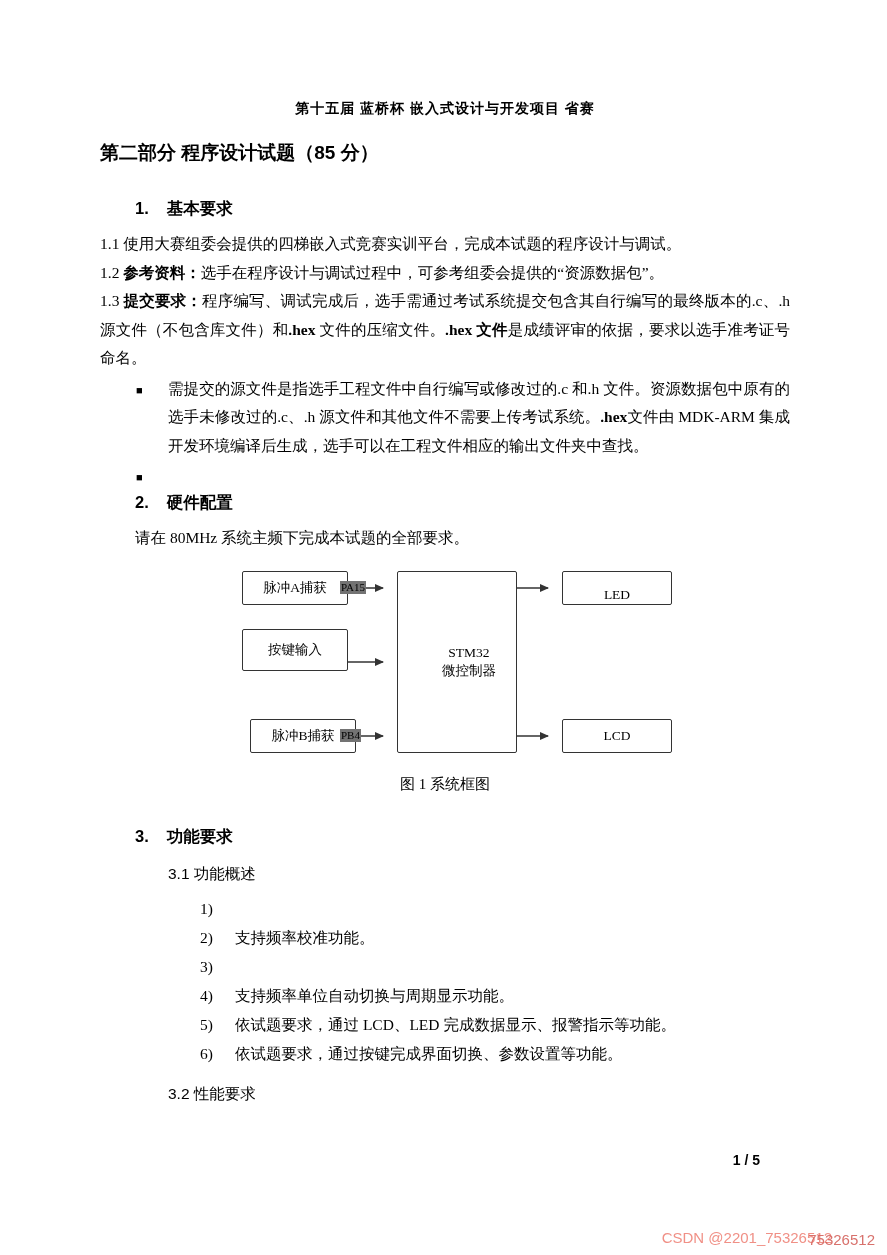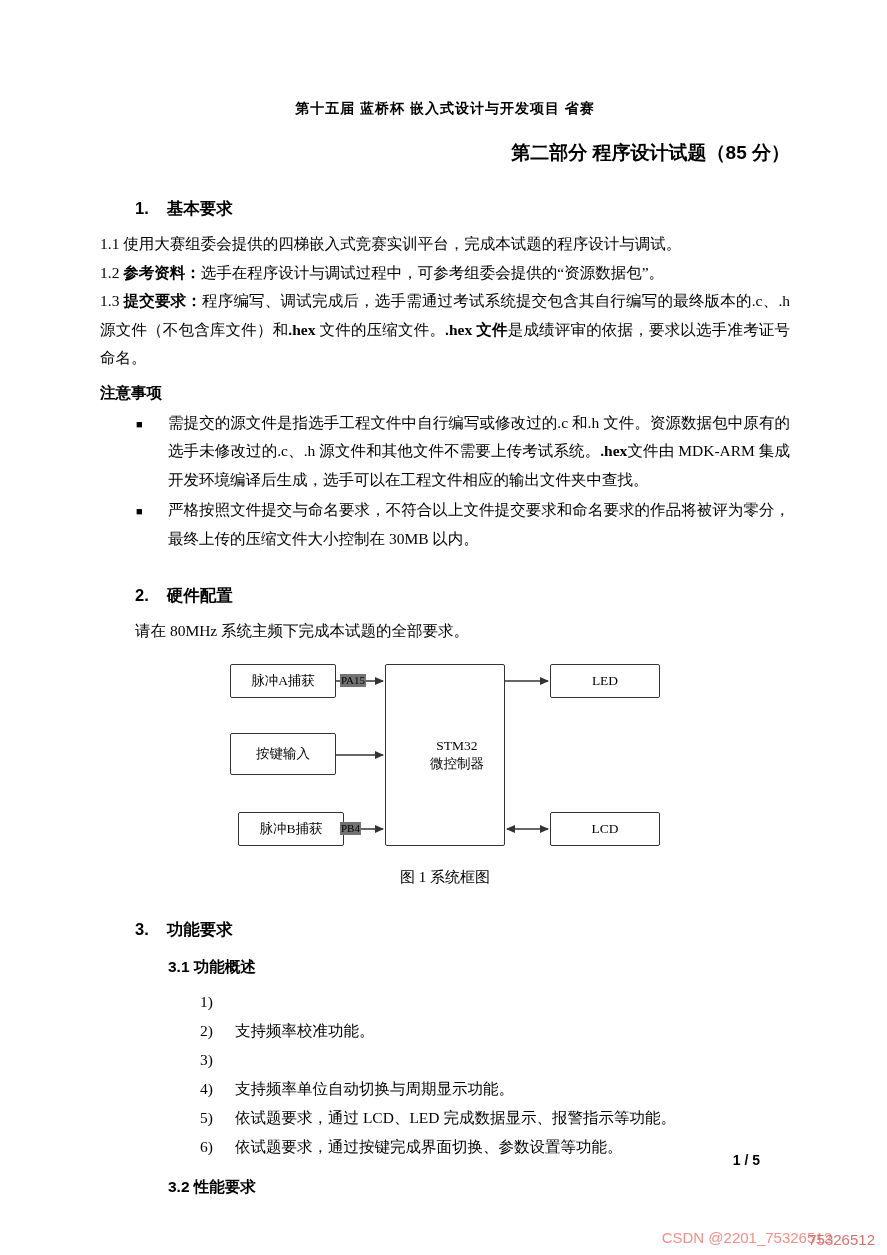--- a/index.html
+++ b/index.html
@@ -7,55 +7,55 @@
   body {
     background:#ffffff;
     color:#000;
     font-family:"Liberation Serif", serif;
     position:relative;
     overflow:hidden;
   }
   .page { position:absolute; inset:0; padding:100px 97px 0 100px; }
 
   .doc-title  { text-align:center; font-family:"Liberation Sans",sans-serif; font-weight:700; font-size:14px; letter-spacing:1px; }
-  .doc-subtitle { text-align:right; font-family:"Liberation Sans",sans-serif; font-weight:700; font-size:19px; margin-top:22px; }
+  .doc-subtitle { text-align:left; font-family:"Liberation Sans",sans-serif; font-weight:700; font-size:19px; margin-top:22px; }
 
   .h1 { font-family:"Liberation Sans",sans-serif; font-weight:700; font-size:16.5px; margin:32px 0 10px 35px; }
   .h1 .num { display:inline-block; margin-right:18px; }
 
   p.body { font-size:15.5px; line-height:28.5px; text-align:justify; }
   .bold { font-family:"Liberation Sans",sans-serif; font-weight:700; }
   .bold-serif { font-weight:700; }
 
   .notes-title { font-family:"Liberation Sans",sans-serif; font-weight:700; font-size:15.5px; margin-top:6px; line-height:28px; }
   .note-item { position:relative; padding-left:68px; font-size:15.5px; line-height:28.5px; text-align:justify; margin-top:2px; }
   .note-item .marker { position:absolute; left:36px; top:1px; font-size:11px; }
 
   .sec2-intro { margin-left:35px; margin-top:4px; }
 
   .diagram { position:relative; width:432px; height:182px; margin:18px 0 0 130px; }
   .dbox {
     position:absolute; border:1px solid #333; border-radius:2px; background:#fff;
     display:flex; flex-direction:column; align-items:center; justify-content:center;
-    font-size:13.5px; text-align:center; line-height:18px;
+    font-size:13.5px; text-align:center; line-height:18px;margin-left:12px;
   }
   .db-pulse-a { left:0;   top:0;   width:106px; height:34px; }
-  .db-keys    { left:0;   top:69px; width:106px; height:42px; }
+  .db-keys    { left:0;   top:58px; width:106px; height:42px; }
   .db-pulse-b { left:8px;   top:148px; width:106px; height:34px; }
   .db-mcu     { left:155px; top:0; width:120px; height:182px;padding-left:24px; }
-  .db-led     { left:320px; top:0; width:110px; height:34px; }
+  .db-led     { left:320px; top:0; width:110px; height:34px;justify-content:flex-end; }
   .db-lcd     { left:320px; top:148px; width:110px; height:34px; }
   .arrows { position:absolute; left:0; top:0; width:432px; height:182px; }
   .pin-label { position:absolute; font-size:11px; background:#737373; padding:0 1px; line-height:13px; }
   .pl-pa15 { left:110px; top:10px; }
   .pl-pb4  { left:110px; top:158px; }
 
   .fig-caption { text-align:center; font-size:15px; margin-top:22px; }
 
-  .sub-h { font-family:"Liberation Sans",sans-serif; font-weight:700; font-size:15.5px; margin:12px 0 6px 68px; line-height:28px; }
+  .sub-h { font-family:"Liberation Sans",sans-serif; font-weight:400; font-size:15.5px; margin:12px 0 6px 68px; line-height:28px; }
   .olist { margin-left:100px; margin-top:2px; }
   .olist .row { display:flex; font-size:15.5px; line-height:29px; }
   .olist .row .onum { width:35px; flex:0 0 35px; }
 
   .page-num { position:absolute; right:127px; top:1152px; font-family:"Liberation Sans",sans-serif; font-weight:700; font-size:14px; }
 
   .watermark { position:absolute; right:55px; bottom:9px; font-family:"Liberation Sans",sans-serif; font-size:15px; color:rgba(239,138,128,0.95); white-space:nowrap; }
   .watermark-overlay { position:absolute; right:12px; bottom:7px; font-family:"Liberation Sans",sans-serif; font-size:15px; color:rgba(212,98,92,0.9); white-space:nowrap; }
 </style>
 </head>
@@ -73,30 +73,28 @@
   <p class="body"><span>1.1 使用大赛组委会提供的四梯嵌入式竞赛实训平台，完成本试题的程序设计与调试。</span></p>
 
   <p class="body">
     <span>1.2 </span><span class="bold">参考资料：</span><span>选手在程序设计与调试过程中，可参考组委会提供的“资源数据包”。</span>
   </p>
 
   <p class="body">
     <span>1.3 </span><span class="bold">提交要求：</span><span>程序编写、调试完成后，选手需通过考试系统提交包含其自行编写的最终版本的.c、.h 源文件（不包含库文件）和</span><span class="bold-serif">.hex</span><span> 文件的压缩文件。</span><span class="bold-serif">.hex 文件</span><span>是成绩评审的依据，要求以选手准考证号命名。</span>
   </p>
 
-  <div class="notes-title">注意事项</div>
 
   <div class="note-item">
     <span class="marker">■</span>
     <span>需提交的源文件是指选手工程文件中自行编写或修改过的.c 和.h 文件。资源数据包中原有的选手未修改过的.c、.h 源文件和其他文件不需要上传考试系统。</span><span class="bold-serif">.hex</span><span>文件由 MDK-ARM 集成开发环境编译后生成，选手可以在工程文件相应的输出文件夹中查找。</span>
   </div>
 
   <div class="note-item">
     <span class="marker">■</span>
-    <span>严格按照文件提交与命名要求，不符合以上文件提交要求和命名要求的作品将被评为零分，最终上传的压缩文件大小控制在 30MB 以内。</span>
   </div>
 
   <div class="h1">
     <span class="num">2.</span><span>硬件配置</span>
   </div>
 
   <p class="body sec2-intro"><span>请在 80MHz 系统主频下完成本试题的全部要求。</span></p>
 
   <div class="diagram">
     <svg class="arrows" viewBox="0 0 432 182" xmlns="http://www.w3.org/2000/svg">

